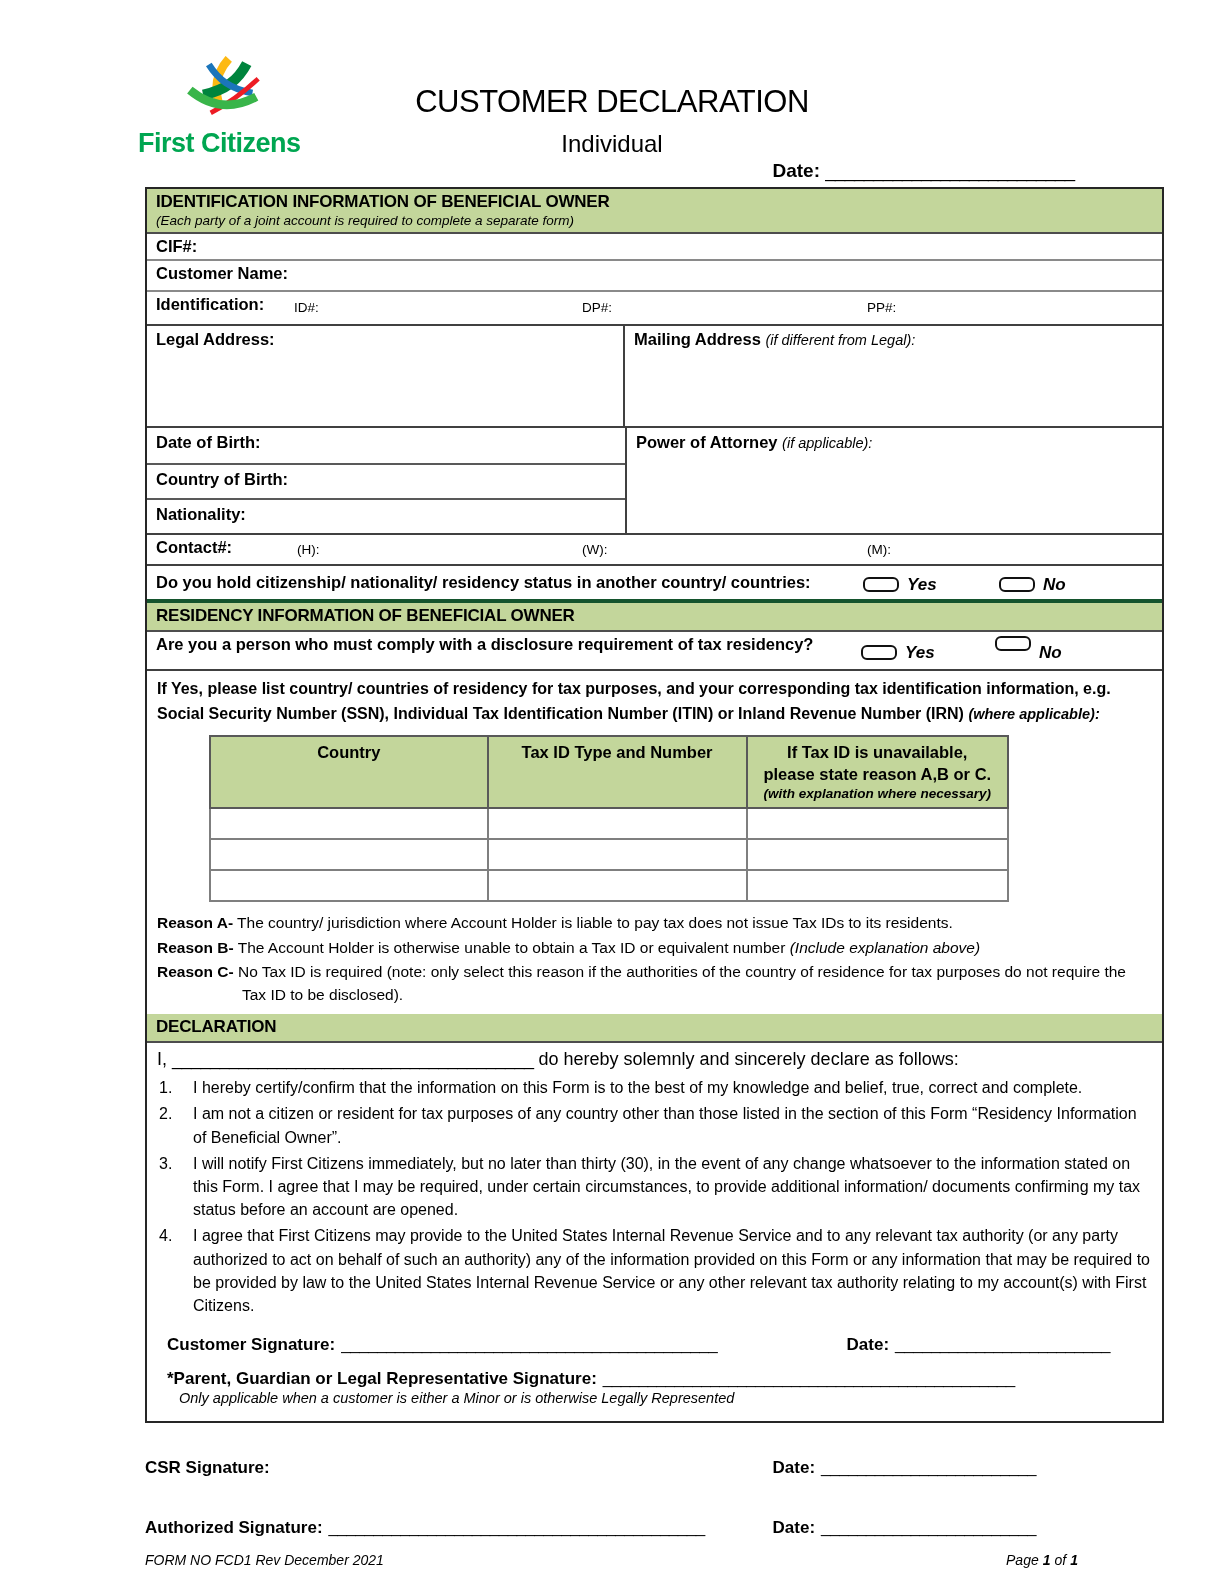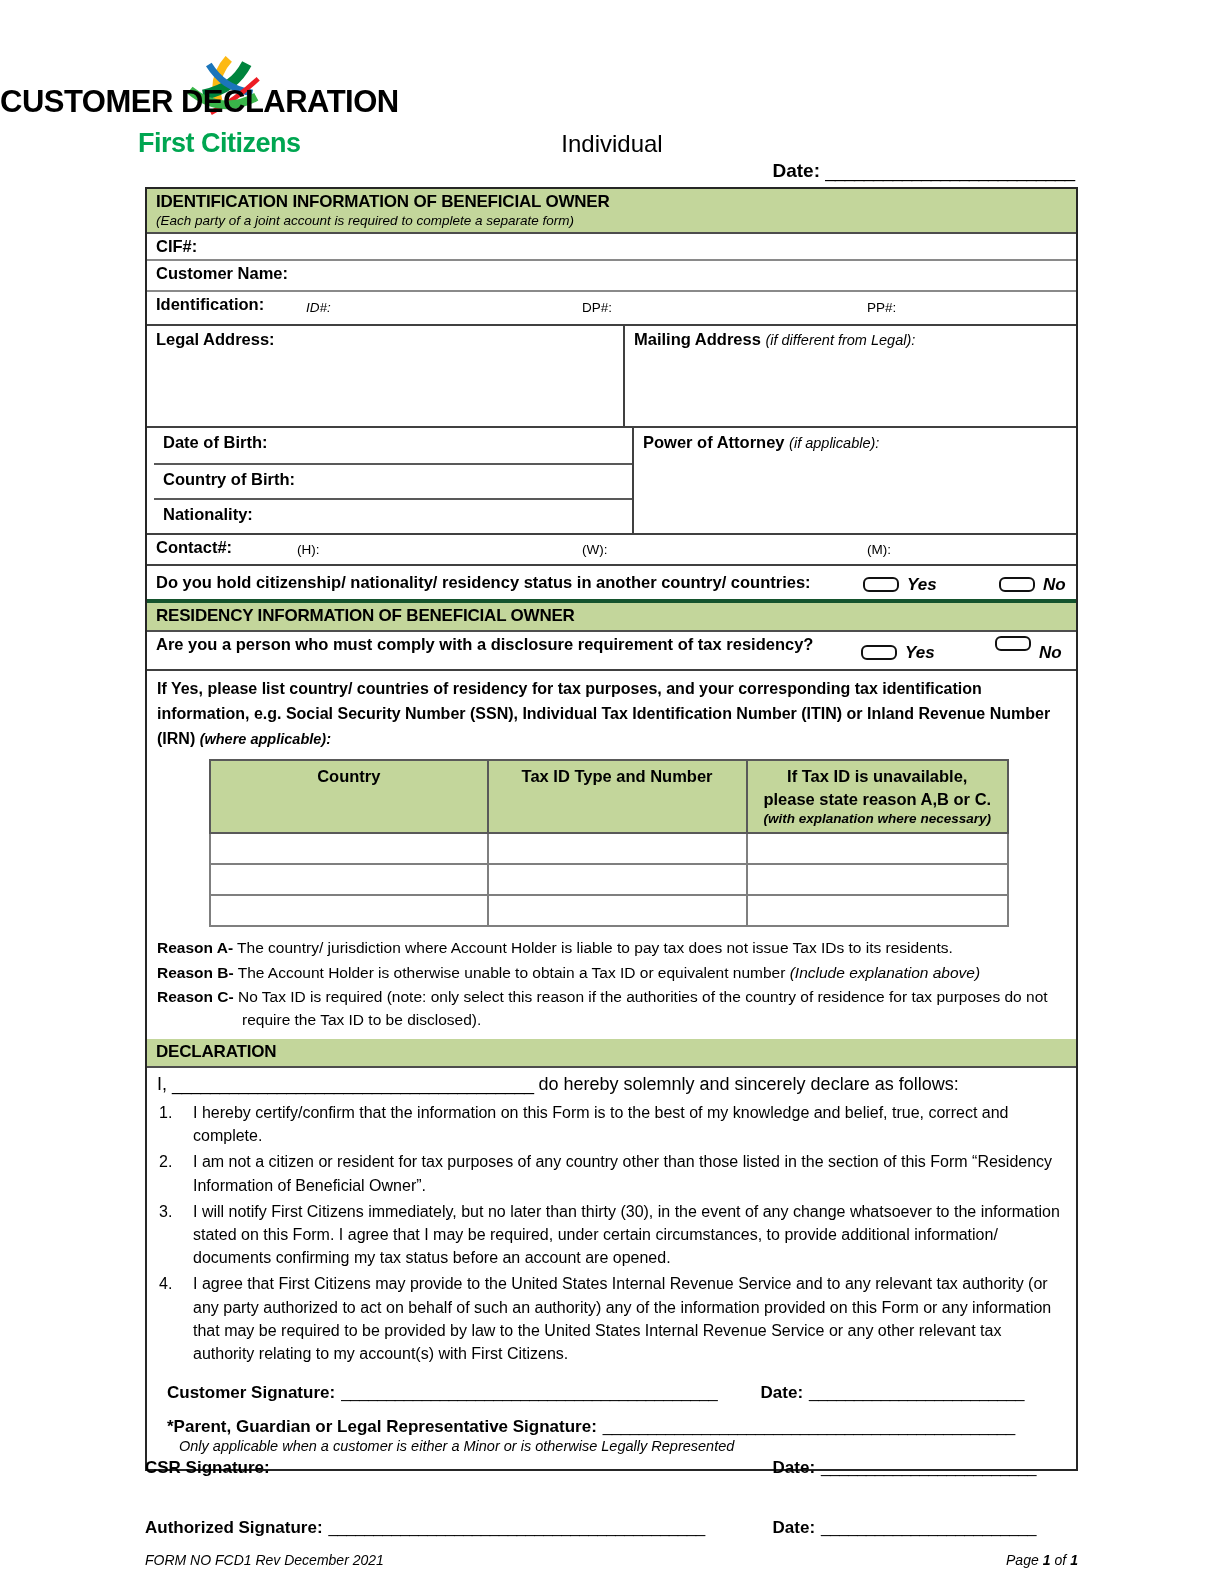--- a/index.html
+++ b/index.html
@@ -3,49 +3,49 @@
 <meta charset="utf-8">
 <style>
   html,body { margin:0; padding:0; background:#fff; }
   body { font-family:"Liberation Sans", sans-serif; color:#000; }
   .page { position:relative; width:1224px; height:1584px; background:#fff; overflow:hidden; }
 
   
   .logo { position:absolute; left:138px; top:56px; width:200px; }
   .logo svg { display:block; margin-left:38px; }
   .logo .brand { font-size:27px; font-weight:bold; color:#00A651; letter-spacing:-0.5px; margin-top:-2px; }
-  .title { position:absolute; left:0; top:84px; width:100%; text-align:left; font-size:31px; font-weight:bold; letter-spacing:-0.5px; }
+  .title { position:absolute; left:0; top:84px; width:100%; text-align:center; font-size:31px; font-weight:normal; letter-spacing:-0.5px; }
   .subtitle { position:absolute; left:0; top:130px; width:100%; text-align:center; font-size:24px; }
   .date-top { position:absolute; right:150px; top:160px; font-size:19px; white-space:nowrap; }
   .date-top .lbl { font-weight:bold; }
   .date-top .line { letter-spacing:-1px; }
 
   
-  .box { position:absolute; left:145px; top:187px; width:933px; border:2px solid #262626; box-sizing:border-box; background:#fff; }
+  .box { position:absolute; left:145px; top:187px; width:1019px; border:2px solid #262626; box-sizing:border-box; background:#fff; }
   .band { background:#c3d69b; border-bottom:2px solid #4d4d4d; padding:3px 9px 4px; }
   .band .bt { font-size:17px; font-weight:bold; letter-spacing:-0.2px; }
   .band .bn { font-size:13.5px; font-style:italic; margin-top:1px; }
   .row { box-sizing:border-box; padding:3px 9px; font-size:16.5px; }
   .lab { font-weight:bold; }
   .sep-gray { border-bottom:2px solid #8a8a8a; }
   .sep-dark { border-bottom:2px solid #404040; }
   .r-cif { height:27px; }
   .r-name { height:31px; }
   .r-ident { position:relative; height:34px; }
   .sublab { font-size:13.5px; }
   .pos-a { position:absolute; top:8px; }
 
   .grid2 { display:grid; grid-template-columns:478px 1fr; }
   .addr { border-bottom:2px solid #404040; }
   .addr .cell { box-sizing:border-box; padding:4px 9px; height:100px; font-size:16.5px; }
   .addr .cell.left { border-right:2px solid #404040; }
   .note-i { font-weight:normal; font-style:italic; font-size:14.5px; }
   .poa-note { font-weight:normal; font-style:italic; font-size:14.5px; }
 
-  .birth { border-bottom:2px solid #404040;padding-left:7px; }
+  .birth { border-bottom:2px solid #404040; }
   .birth .lcol .brow { box-sizing:border-box; height:35px; padding:5px 9px; font-size:16.5px; }
   .birth .lcol .brow + .brow { border-top:2px solid #595959; }
   .birth .rcol { border-left:2px solid #404040; box-sizing:border-box; padding:5px 9px; font-size:16.5px; }
 
   .r-contact { position:relative; height:31px; border-bottom:2px solid #404040; }
   .r-quest { position:relative; height:37px; border-bottom:4px solid #14532d; padding-top:7px; }
   .q { font-size:16.5px; font-weight:bold; }
   .cb { display:inline-block; width:36px; height:15px; border:2px solid #111; border-radius:6px; background:#fff; box-sizing:border-box; }
   .cb-lab { font-size:17px; font-weight:bold; font-style:italic; margin-left:8px; vertical-align:2px; }
   .cb-wrap { position:absolute; top:9px; white-space:nowrap; }
@@ -120,21 +120,21 @@
     <div class="row r-cif sep-gray">
       <span class="lab">CIF#:</span>
     </div>
 
     <div class="row r-name sep-gray">
       <span class="lab">Customer Name:</span>
     </div>
 
     <div class="row r-ident sep-dark">
       <span class="lab">Identification:</span>
-      <span class="sublab pos-a" style="left:159px;font-style:italic;">ID#:</span>
+      <span class="sublab pos-a" style="left:147px;">ID#:</span>
       <span class="sublab pos-a" style="left:435px;">DP#:</span>
       <span class="sublab pos-a" style="left:720px;">PP#:</span>
     </div>
 
     <div class="grid2 addr">
       <div class="cell left">
         <span class="lab">Legal Address:</span>
       </div>
       <div class="cell">
         <span class="lab">Mailing Address</span>

